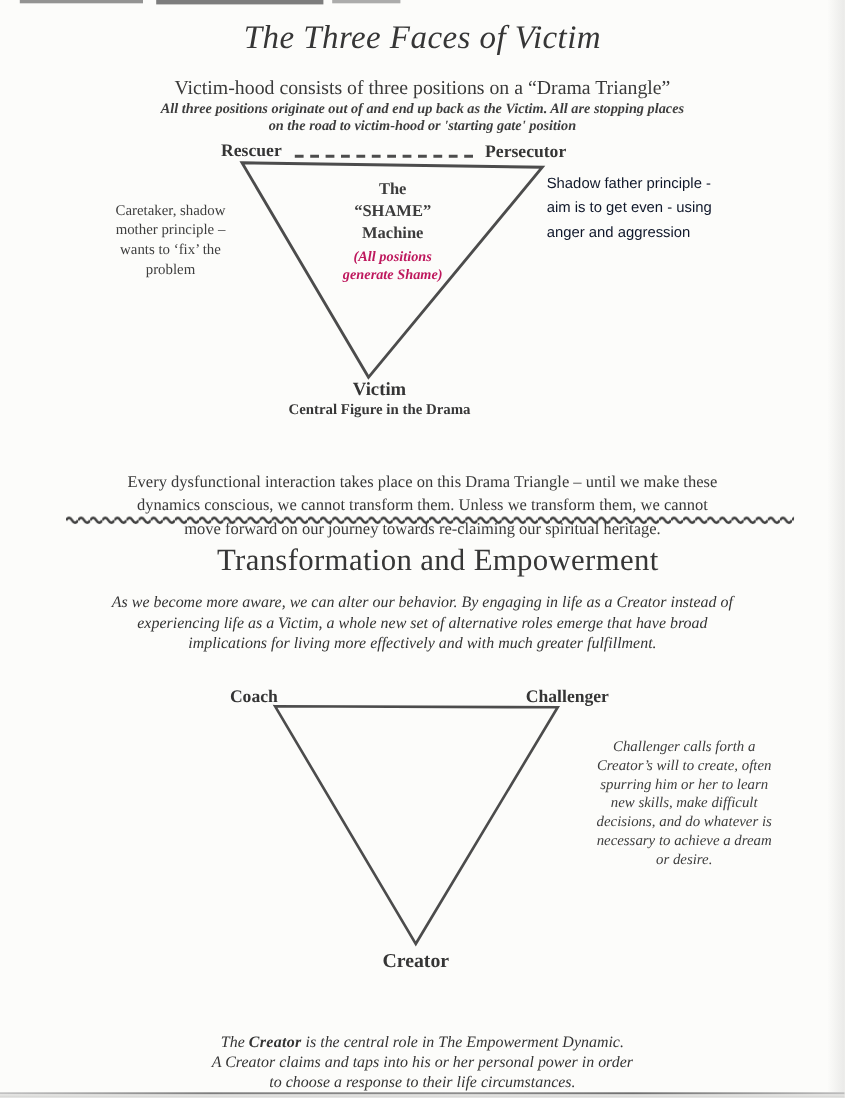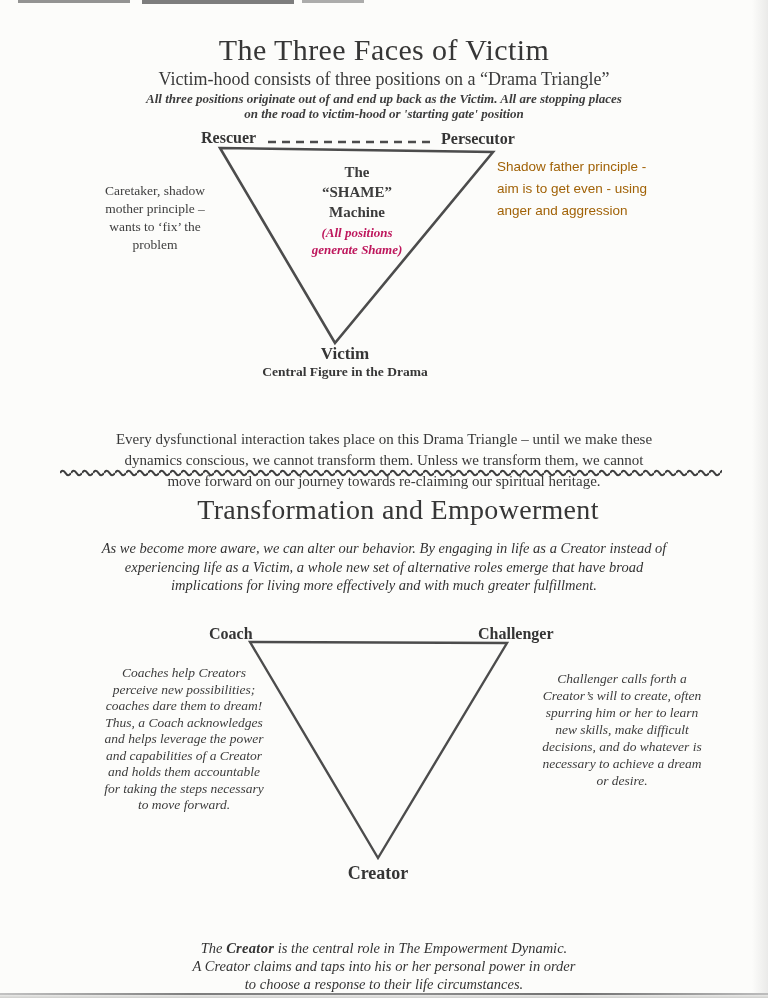--- a/index.html
+++ b/index.html
@@ -17,31 +17,31 @@
   .scan-top-b { left:142px; top:0; width:152px; height:4px; background:#474747; opacity:.7; }
   .scan-top-c { left:302px; top:0; width:62px; height:3px; background:#6a6a6a; opacity:.55; }
   .scan-right { right:0; top:0; width:16px; height:100%;
     background:linear-gradient(to left, rgba(170,170,170,.22), rgba(170,170,170,0)); }
   .scan-bottom-line { left:0; bottom:3px; width:768px; height:2px;
     background:linear-gradient(to right,#c2c2c2,#7d7d7d 25%,#8d8d8d 55%,#6f6f6f 75%,#bdbdbd); }
   .scan-bottom-edge { left:0; bottom:0; width:768px; height:3px;
     background:linear-gradient(to bottom,#e9e9e7,#cfcfcd); }
 
   
-  .title1 { left:0; right:0; top:33px; font-size:30px; letter-spacing:.4px; color:#363636; }
+  .title1 { left:0; right:0; top:18px; font-size:30px; letter-spacing:.4px; color:#363636;font-style:italic; }
   .subtitle1 { left:0; right:0; top:69px; font-size:18px; color:#3a3a3a; }
   .note1 { left:0; right:0; top:91px; font-size:13px; font-weight:bold; font-style:italic;
     line-height:15px; color:#3d3d3d; }
 
   .tri-label { font-weight:bold; font-size:16px; color:#353535; }
   .lbl-rescuer { left:201px; top:129px; }
   .lbl-persecutor { left:441px; top:130px; }
   .ann-left1 { left:84px; top:154px; width:142px; font-size:13.5px; line-height:18px; color:#3e3e3e;margin-top:28px; }
   .ann-right1 { left:497px; top:156px; width:210px; font-size:13.5px; line-height:22px;
-    font-family:"Liberation Sans", sans-serif; color:#a16207; }
+    font-family:"Liberation Sans", sans-serif; color:#0f172a; }
   .shame-title { left:287px; top:162px; width:140px; font-weight:bold; font-size:15px;
     line-height:20px; color:#3c3c3c; }
   .shame-caption { left:287px; top:224px; width:140px; font-weight:bold; font-style:italic;
     font-size:13px; line-height:17px; color:#be185d; }
   .lbl-victim { left:295px; top:344px; width:100px; font-size:17px; }
   .lbl-victim-sub { left:245px; top:364px; width:200px; font-weight:bold; font-size:13.5px; color:#373737; }
   .para1 { left:64px; right:64px; top:392px; font-size:15px; line-height:21px; color:#383838;margin-top:37px; }
 
   .divider { left:60px; top:467px; }
 
@@ -122,29 +122,20 @@
 experiencing life as a Victim, a whole new set of alternative roles emerge that have broad
 implications for living more  effectively and with much greater fulfillment.</div>
 
   <svg class="diagram" style="left:238px; top:630px;" width="285" height="235">
     <polygon points="12,12 269,13 140,228" fill="none" stroke="#4c4c4c" stroke-width="2.4" stroke-linejoin="miter"></polygon>
   </svg>
 
   <div class="abs tri-label lbl-coach">Coach</div>
   <div class="abs tri-label lbl-challenger">Challenger</div>
 
-  <div class="abs ctr ann-left2 preline">Coaches help Creators
-perceive new possibilities;
-coaches dare them to dream!
-Thus, a Coach acknowledges
-and helps leverage the power
-and capabilities of a Creator
-and holds them accountable
-for taking the steps necessary
-to move forward.</div>
   <div class="abs ctr ann-right2 preline">Challenger calls forth a
 Creator’s will to create, often
 spurring him or her to learn
 new skills, make difficult
 decisions, and do whatever is
 necessary to achieve a dream
 or desire.</div>
 
   <div class="abs ctr tri-label lbl-creator">Creator</div>
 

